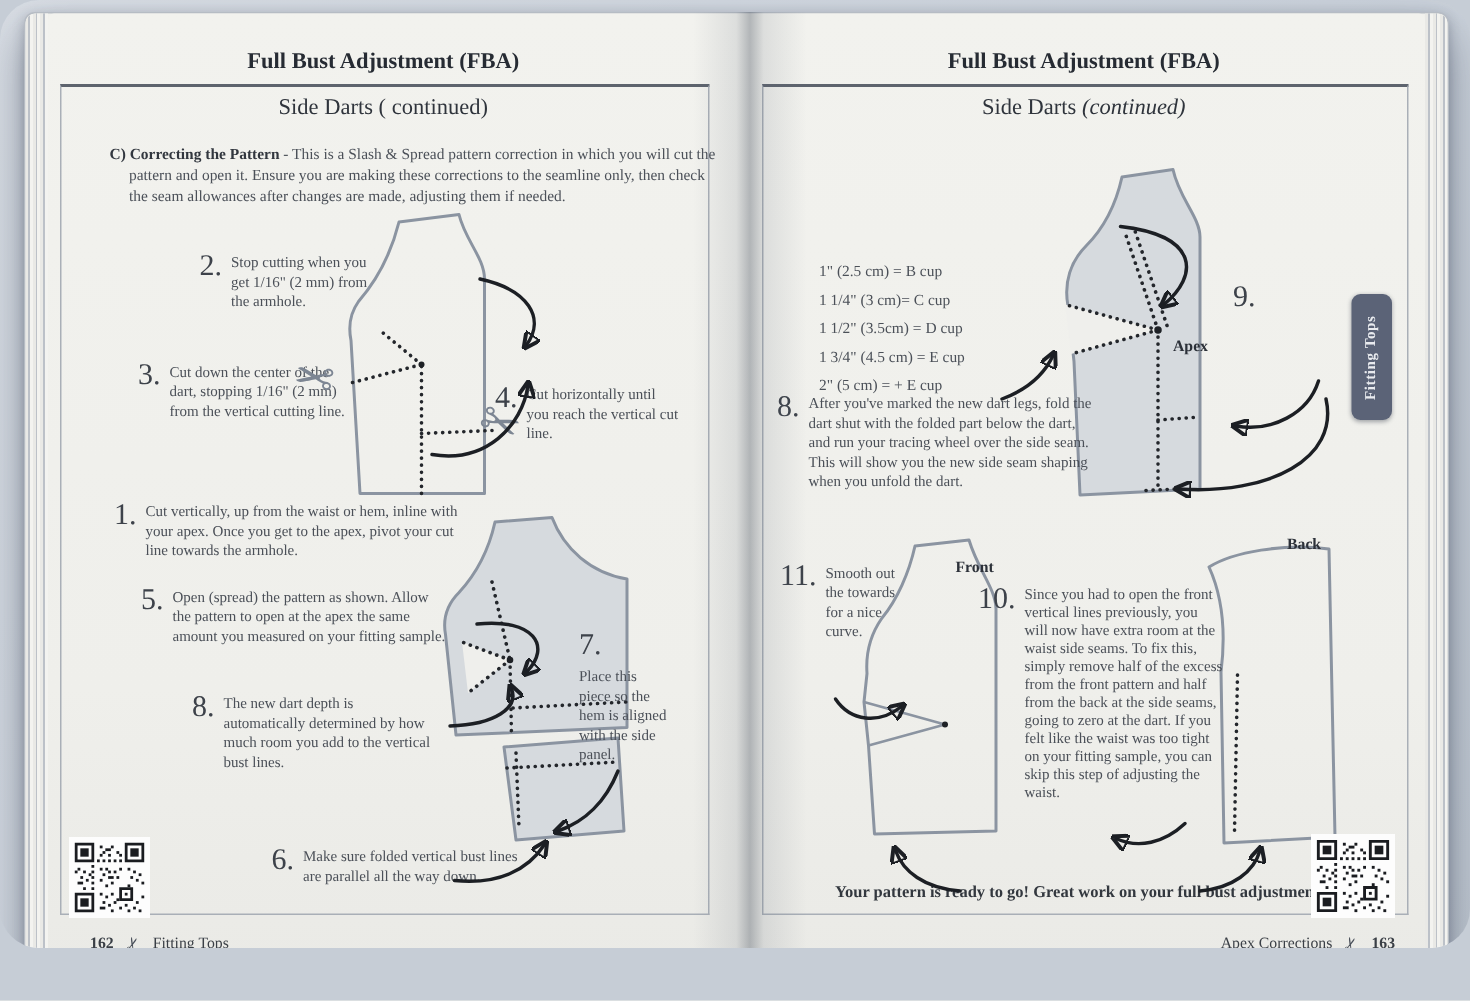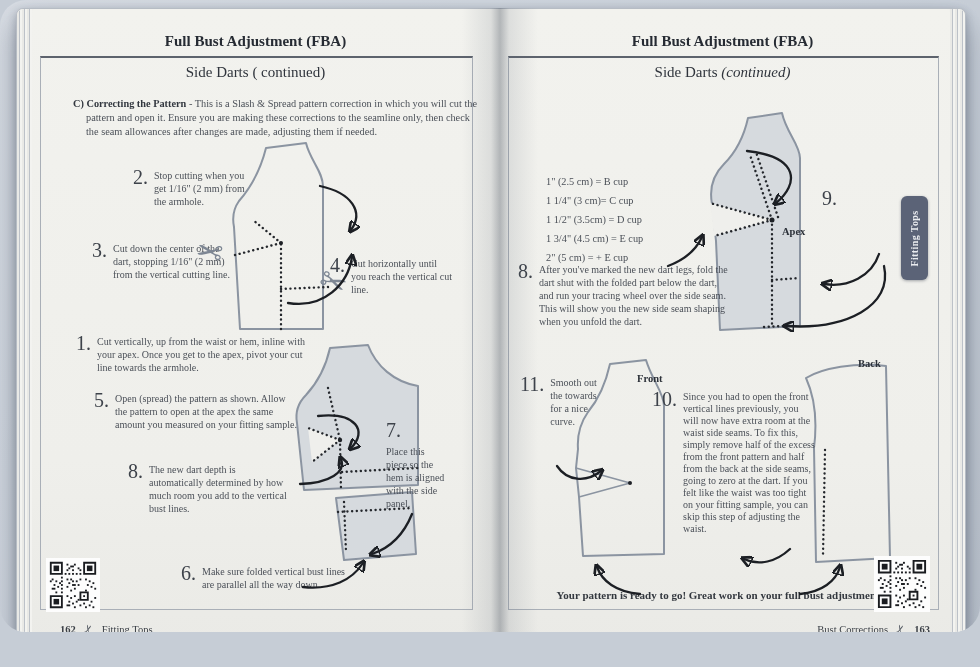--- a/index.html
+++ b/index.html
@@ -192,21 +192,21 @@
     <path class="outline" d="M20,30 C30,52 31,76 28,100 L30,214 L104,210 L100,18 C70,14 36,20 20,30 Z"></path>
     <path class="dots" d="M39,102 L37,207"></path>
   </svg>
 
   <div class="closing" style="left:515px;top:589px;width:410px">Your pattern is ready to go! Great work on your full bust adjustment!</div>
 
   <svg class="qr" style="left:874px;top:556px" width="52" height="52" viewBox="-1 -1 27 27">
       <use href="#qrsym"></use>
     </svg>
   <div class="footer" style="left:760px;top:622px;width:170px;justify-content:flex-end">
-    <span>Bust Corrections</span>
+    <span>Apex Corrections</span>
     <span class="fscis">✂</span>
     <span class="pg">163</span>
   </div>
 
   <svg class="arrows" width="980" height="667" viewBox="0 0 980 667">
     <defs>
       <marker id="ah" viewBox="0 0 10 10" refX="7" refY="5" markerWidth="5" markerHeight="5" orient="auto-start-reverse">
         <path d="M0,0 L10,5 L0,10 Z" fill="#1c1f24" stroke="none"></path>
       </marker>
     </defs>

